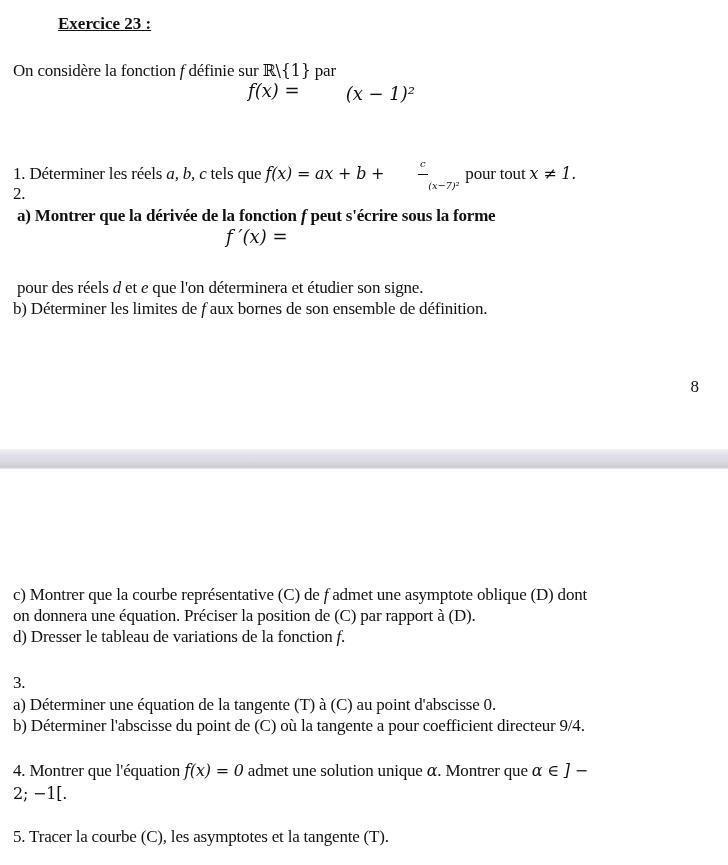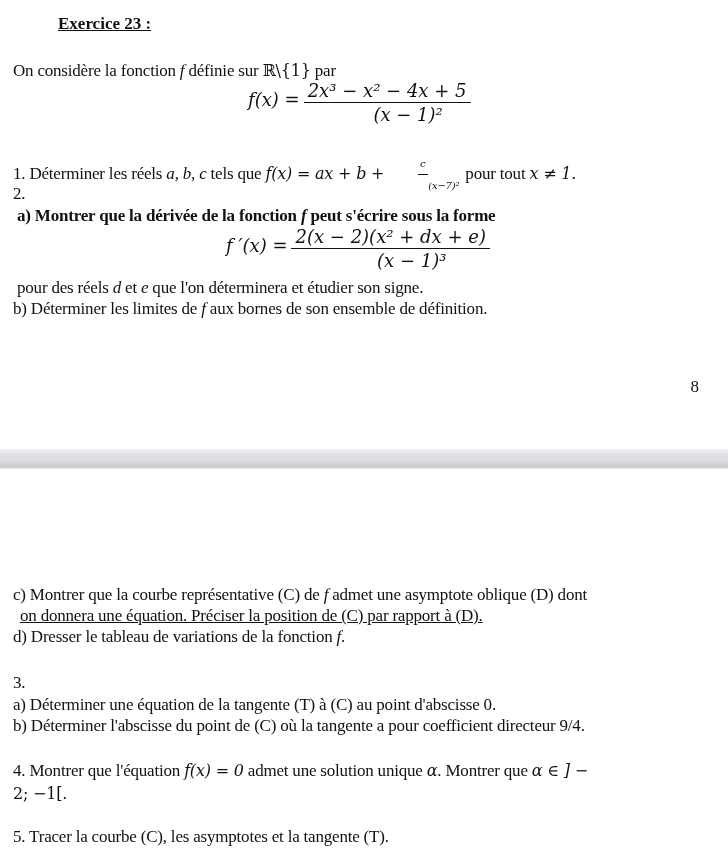--- a/index.html
+++ b/index.html
@@ -32,62 +32,57 @@
 
 <div class="abs title">Exercice 23 :</div>
 
 <div class="abs txt" style="left:13px; top:61px;">
   <span>On considère la fonction </span><span class="it">f</span><span> définie sur </span><span class="mathn">ℝ\{1}</span><span>  par</span>
 </div>
 
 <div class="abs" style="left:248px; top:80px;">
   <span class="big" style="font-style:italic;margin-top:33px;">f(x) =</span>
   <span class="frac big">
-    <span class="num" style="font-style:italic;">2x³ − x² − 4x + 5</span>
     <span class="den" style="font-style:italic;">(x − 1)²</span>
   </span>
 </div>
 
 <div class="abs txt" style="left:13px; top:154px;">
   <span>1. Déterminer les réels </span><span class="it">a, b, c</span><span> tels que </span><span class="math">f(x)  =  ax  +  b  +</span><span class="frac small-frac math" style="margin:0 2px;">
       <span class="num">c</span>
       <span class="den">(x−7)²</span>
     </span><span> pour tout </span><span class="math">x ≠ 1.</span>
 </div>
 
 <div class="abs txt" style="left:13px; top:184px;">2.</div>
 
 <div class="abs txt" style="left:17px; top:206px;font-weight:bold;">
   <span>a) Montrer que la dérivée de la fonction </span><span class="it">f</span><span> peut s'écrire sous la forme</span>
 </div>
 
 <div class="abs" style="left:226px; top:226px;">
   <span class="big" style="font-style:italic;">f ′(x)  =</span>
-  <span class="frac big">
-    <span class="num" style="font-style:italic;">2(x − 2)(x² + dx + e)</span>
-    <span class="den" style="font-style:italic;">(x − 1)³</span>
-  </span>
 </div>
 
 <div class="abs txt" style="left:17px; top:278px;">
   <span>pour des réels </span><span class="it">d</span><span> et </span><span class="it">e</span><span> que l'on déterminera et étudier son signe.</span>
 </div>
 
 <div class="abs txt" style="left:13px; top:299px;">
   <span>b) Déterminer les limites de </span><span class="it">f</span><span> aux bornes de son ensemble de définition.</span>
 </div>
 
 <div class="abs page-number">8</div>
 
 <div class="page-break"></div>
 
 <div class="abs txt" style="left:13px; top:585px;">
   <span>c) Montrer que la courbe représentative (C) de </span><span class="it">f</span><span> admet une asymptote oblique (D) dont</span>
 </div>
-<div class="abs txt" style="left:20px; top:606px;text-decoration:underline;">on donnera une équation. Préciser la position de (C) par rapport à (D).</div>
+<div class="abs txt" style="left:13px; top:606px;">on donnera une équation. Préciser la position de (C) par rapport à (D).</div>
 <div class="abs txt" style="left:13px; top:627px;">
   <span>d) Dresser le tableau de variations de la fonction </span><span class="it">f</span><span>.</span>
 </div>
 
 <div class="abs txt" style="left:13px; top:673px;">3.</div>
 <div class="abs txt" style="left:13px; top:695px;">a) Déterminer une équation de la tangente (T) à (C) au point d'abscisse 0.</div>
 <div class="abs txt" style="left:13px; top:716px;">b) Déterminer l'abscisse du point de (C) où la tangente a pour coefficient directeur 9/4.</div>
 
 <div class="abs txt" style="left:13px; top:761px;">
   <span>4. Montrer que l'équation </span><span class="math">f(x) = 0</span><span> admet une solution unique </span><span class="math">α</span><span>. Montrer que </span><span class="math">α  ∈ ] −</span>

